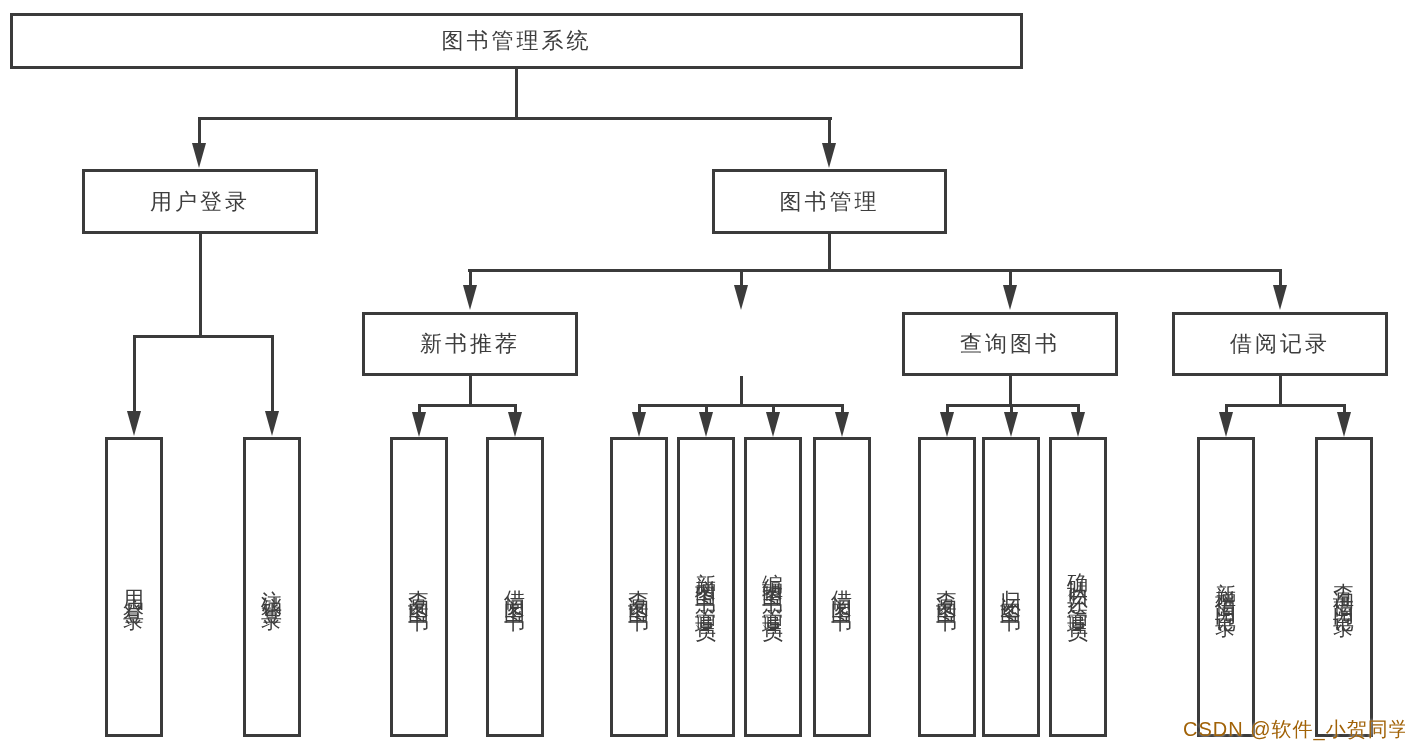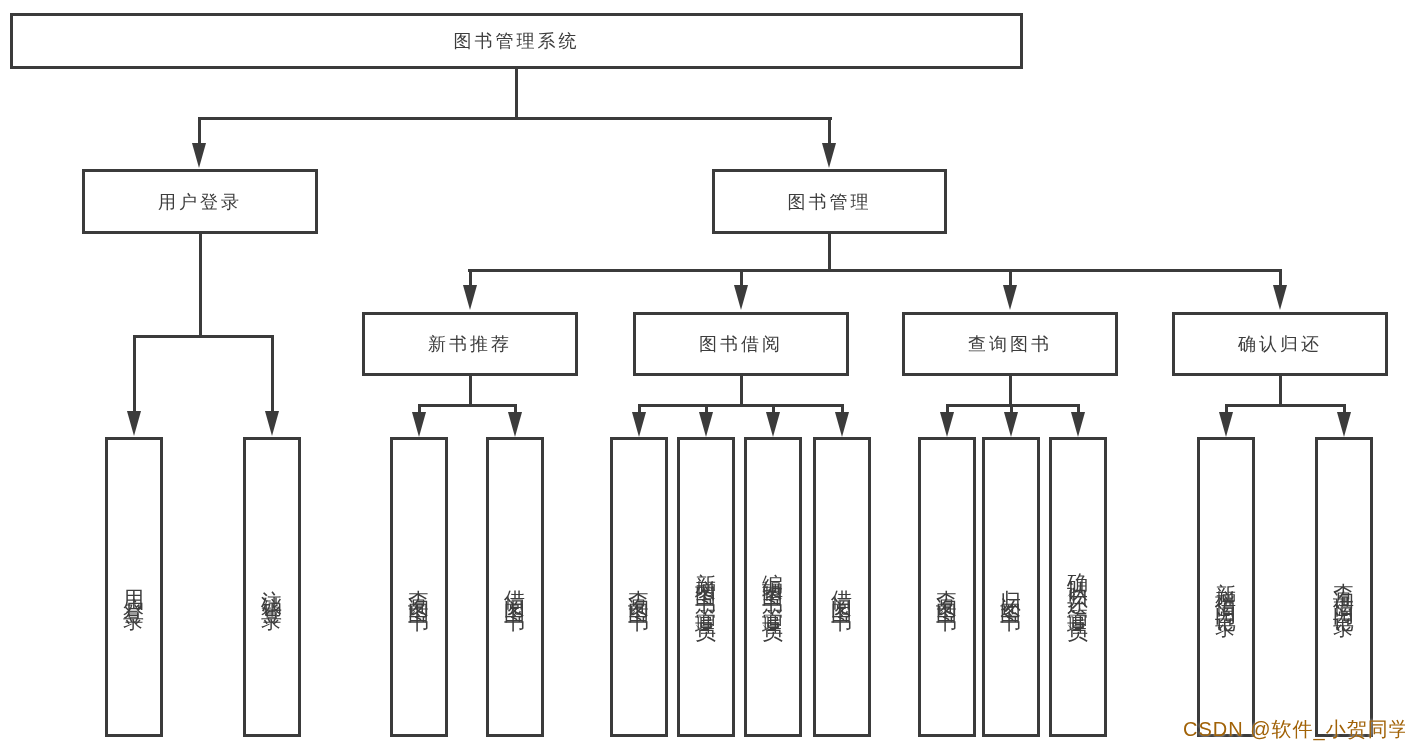--- a/index.html
+++ b/index.html
@@ -15,21 +15,21 @@
     position: absolute;
     box-sizing: border-box;
     border: 3px solid #3b3b3b;
     background: #ffffff;
     display: flex;
     align-items: center;
     justify-content: center;
     color: #3d3d3d;
   }
   .h-box .label {
-    font-size: 18px;
+    font-size: 22px;
     letter-spacing: 3px;
     white-space: nowrap;
   }
   .v-box .label {
     writing-mode: vertical-rl;
     text-orientation: mixed;
     font-size: 21px;
     letter-spacing: 7px;
     line-height: 1;
     white-space: nowrap;
@@ -126,28 +126,25 @@
   <div class="box h-box" style="left:82px;top:169px;width:236px;height:65px">
     <span class="label">用户登录</span>
   </div>
   <div class="box h-box" style="left:362px;top:312px;width:216px;height:64px">
     <span class="label">新书推荐</span>
   </div>
 
   <div class="box h-box" style="left:712px;top:169px;width:235px;height:65px">
     <span class="label">图书管理</span>
   </div>
-  <div class="box h-box" style="left:633px;top:312px;width:216px;height:64px">
-    <span class="label">图书借阅</span>
-  </div>
   <div class="box h-box" style="left:902px;top:312px;width:216px;height:64px">
     <span class="label">查询图书</span>
   </div>
   <div class="box h-box" style="left:1172px;top:312px;width:216px;height:64px">
-    <span class="label">确认归还</span>
+    <span class="label">借阅记录</span>
   </div>
 
   <div class="box v-box" style="left:105px;top:437px;width:58px;height:300px">
     <span class="label">用户登录</span>
   </div>
   <div class="box v-box" style="left:243px;top:437px;width:58px;height:300px">
     <span class="label">注销登录</span>
   </div>
 
   <div class="box v-box" style="left:390px;top:437px;width:58px;height:300px">

